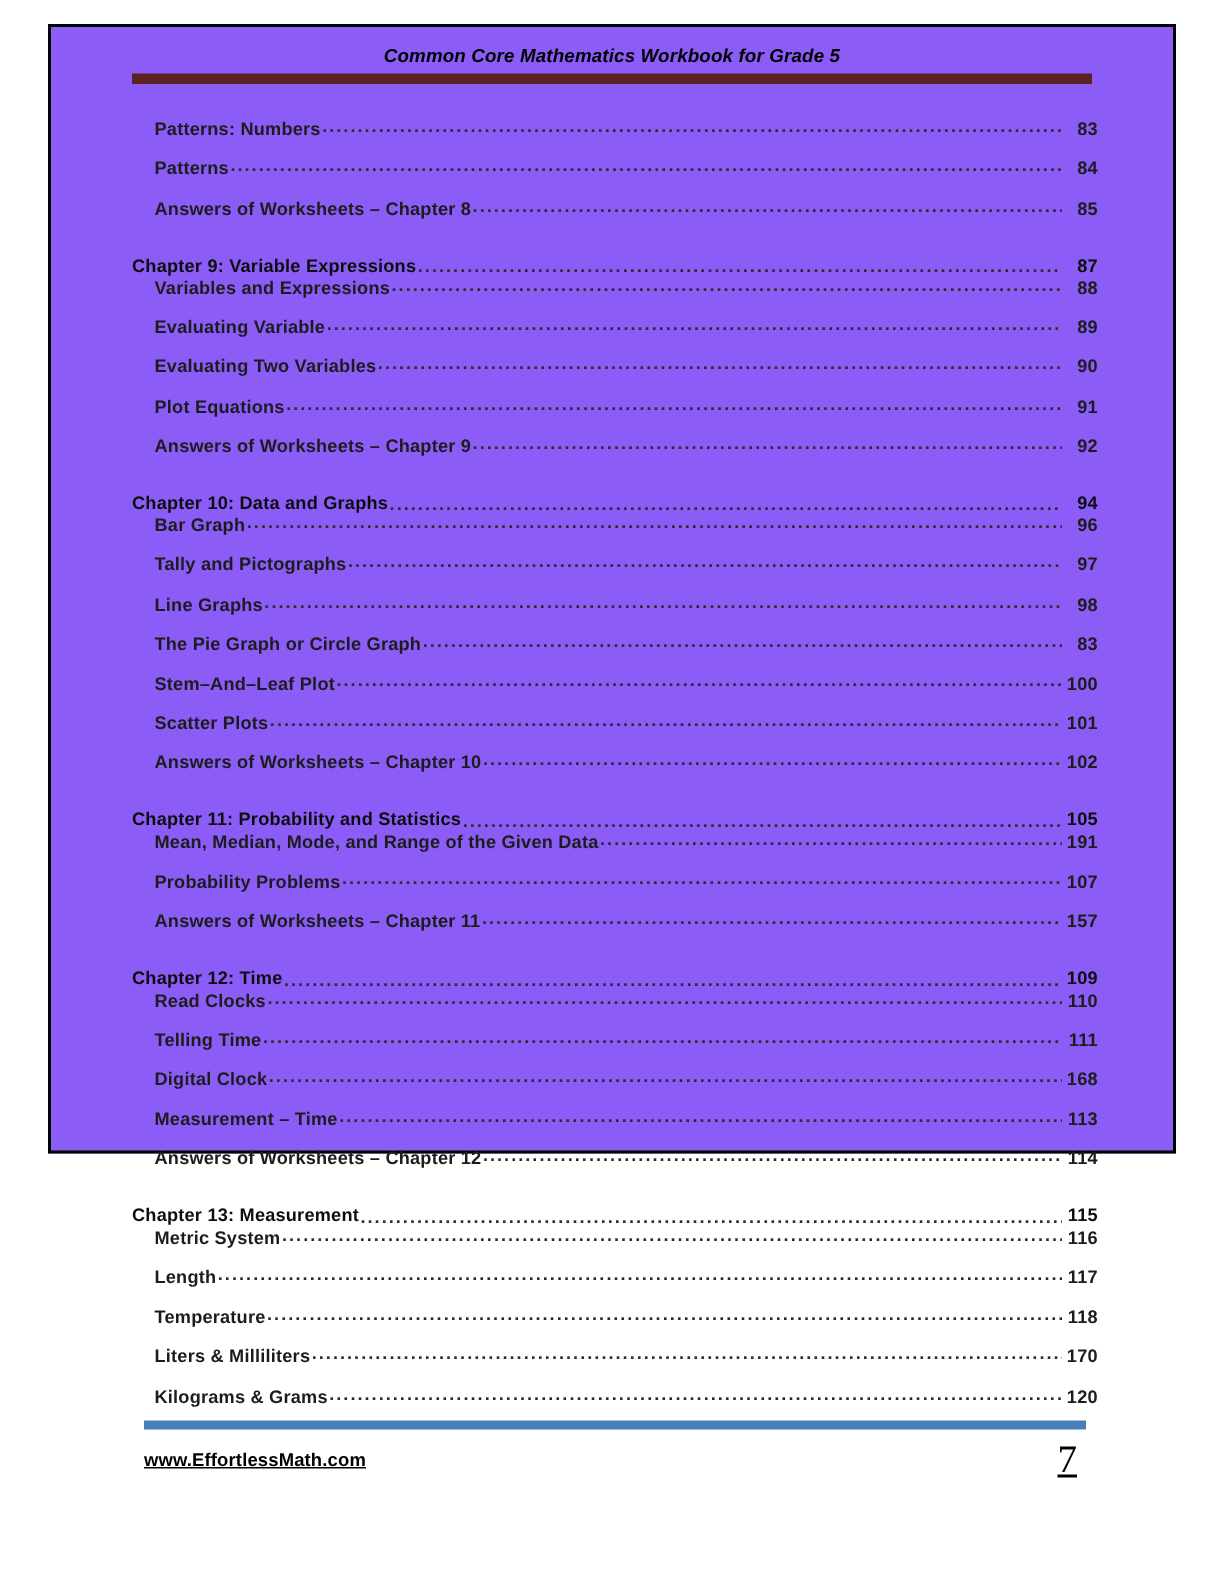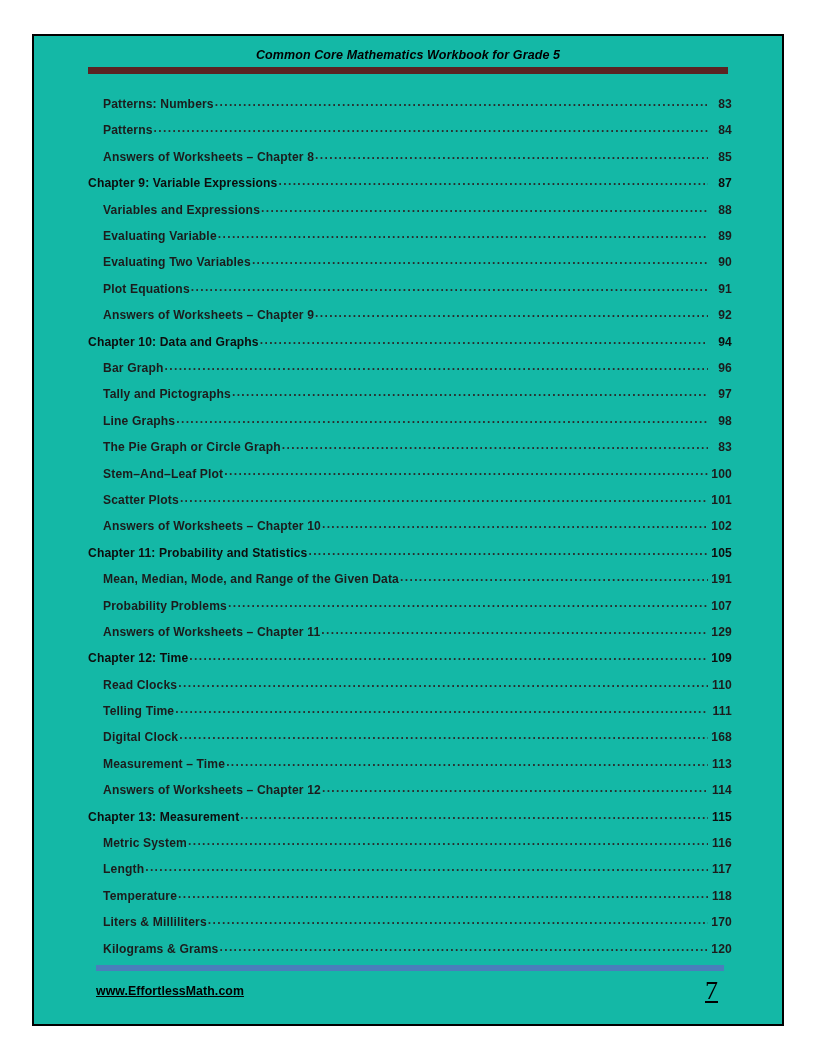--- a/index.html
+++ b/index.html
@@ -10,26 +10,26 @@
   body {
     width: 816px;
     height: 1056px;
     font-family: "Liberation Sans", sans-serif;
     -webkit-font-smoothing: antialiased;
   }
 
   .page {
     position: absolute;
     left: 32px;
-    top: 34px;
+    top: 16px;
     width: 752px;
-    height: 992px;
+    height: 753px;
     border: 2px solid #000000;
     box-sizing: border-box;
-    background: #14b8a6;
+    background: #8b5cf6;
   }
 
   .page-inner {
     position: absolute;
     left: 0;
     top: 0;
     right: 0;
     bottom: 0;
   }
 
@@ -103,20 +103,21 @@
     font-weight: bold;
     font-size: 12.1px;
     letter-spacing: 0.2px;
   }
 
   
   .toc-row.lvl1 {
     padding-left: 0px;
     font-weight: bold;
     color: #0d0d0d;
+    align-items: flex-end;
   }
   .toc-row.lvl1 .label { font-weight: bold; }
 
   
   .toc-row.lvl2 {
     padding-left: 15px;
     font-weight: bold;
     color: #1c1c1c;
   }
 
@@ -261,21 +262,21 @@
           <span class="pageno">191</span>
         </div>
         <div class="toc-row lvl2">
           <span class="label">Probability Problems</span>
           <span class="leader"></span>
           <span class="pageno">107</span>
         </div>
         <div class="toc-row lvl2">
           <span class="label">Answers of Worksheets – Chapter 11</span>
           <span class="leader"></span>
-          <span class="pageno">129</span>
+          <span class="pageno">157</span>
         </div>
         <div class="toc-row lvl1">
           <span class="label">Chapter 12: Time</span>
           <span class="leader"></span>
           <span class="pageno">109</span>
         </div>
         <div class="toc-row lvl2">
           <span class="label">Read Clocks</span>
           <span class="leader"></span>
           <span class="pageno">110</span>

